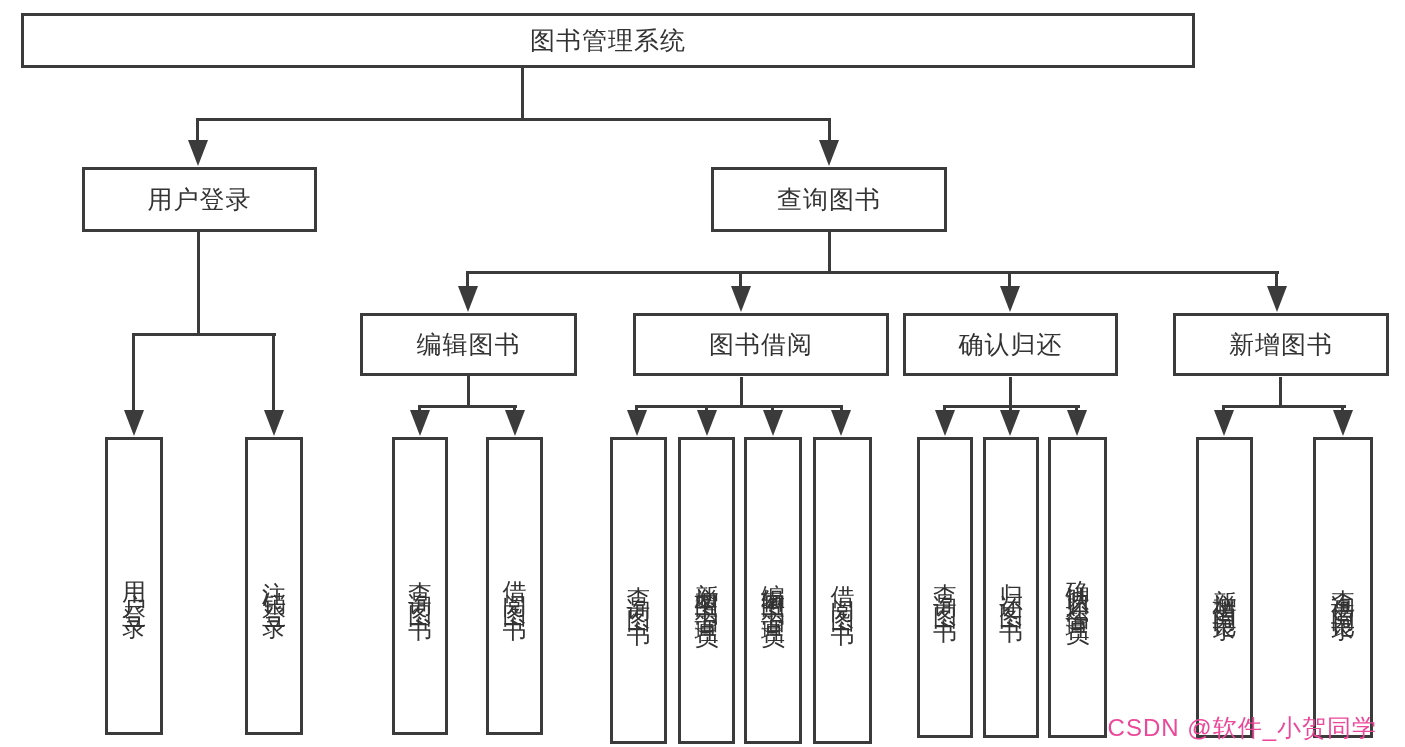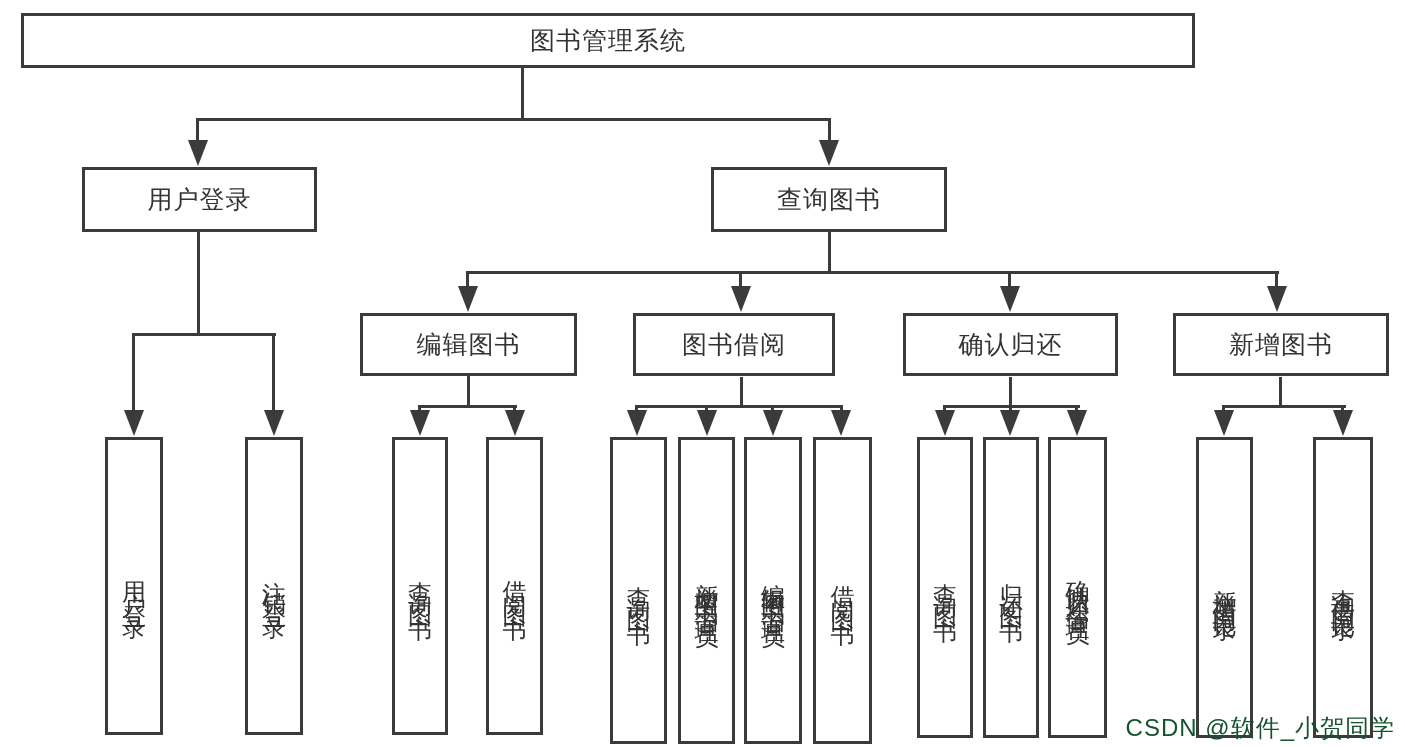--- a/index.html
+++ b/index.html
@@ -18,21 +18,21 @@
   }
   .v4{letter-spacing:12px;}
   .v6{letter-spacing:6px;}
   .ln{position:absolute;background:#3b3b3b;}
   .ar{
     position:absolute;width:0;height:0;
     border-left:10px solid transparent;border-right:10px solid transparent;
     border-top:26px solid #3b3b3b;
   }
   .watermark{
-    position:absolute;right:10px;top:712px;font-size:24px;color:#14532d;
+    position:absolute;right:28px;top:712px;font-size:24px;color:#ec4899;
     letter-spacing:1px;white-space:nowrap;
   }
 </style>
 </head>
 <body>
 
 <div class="canvas">
 
   <div class="box hbox" style="left:21px;top:13px;width:1174px;height:55px">
     <span>图书管理系统</span>
@@ -66,21 +66,21 @@
   <div class="ln" style="left:1008px;top:271px;width:3px;height:18px"></div>
   <div class="ln" style="left:1275px;top:271px;width:3px;height:18px"></div>
   <div class="ar" style="left:458px;top:286px"></div>
   <div class="ar" style="left:731px;top:286px"></div>
   <div class="ar" style="left:1000px;top:286px"></div>
   <div class="ar" style="left:1267px;top:286px"></div>
 
   <div class="box hbox" style="left:360px;top:313px;width:217px;height:63px">
     <span>编辑图书</span>
   </div>
-  <div class="box hbox" style="left:633px;top:313px;width:202px;height:63px">
+  <div class="box hbox" style="left:633px;top:313px;width:256px;height:63px">
     <span>图书借阅</span>
   </div>
   <div class="box hbox" style="left:903px;top:313px;width:215px;height:63px">
     <span>确认归还</span>
   </div>
   <div class="box hbox" style="left:1173px;top:313px;width:216px;height:63px">
     <span>新增图书</span>
   </div>
 
   <div class="ln" style="left:467px;top:376px;width:3px;height:32px"></div>

